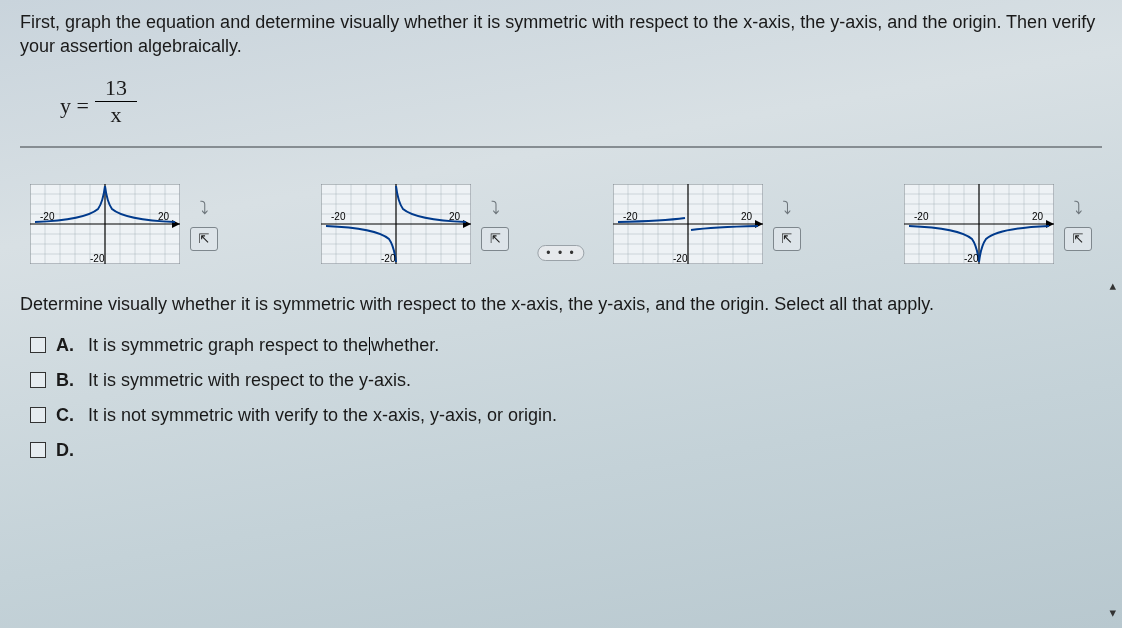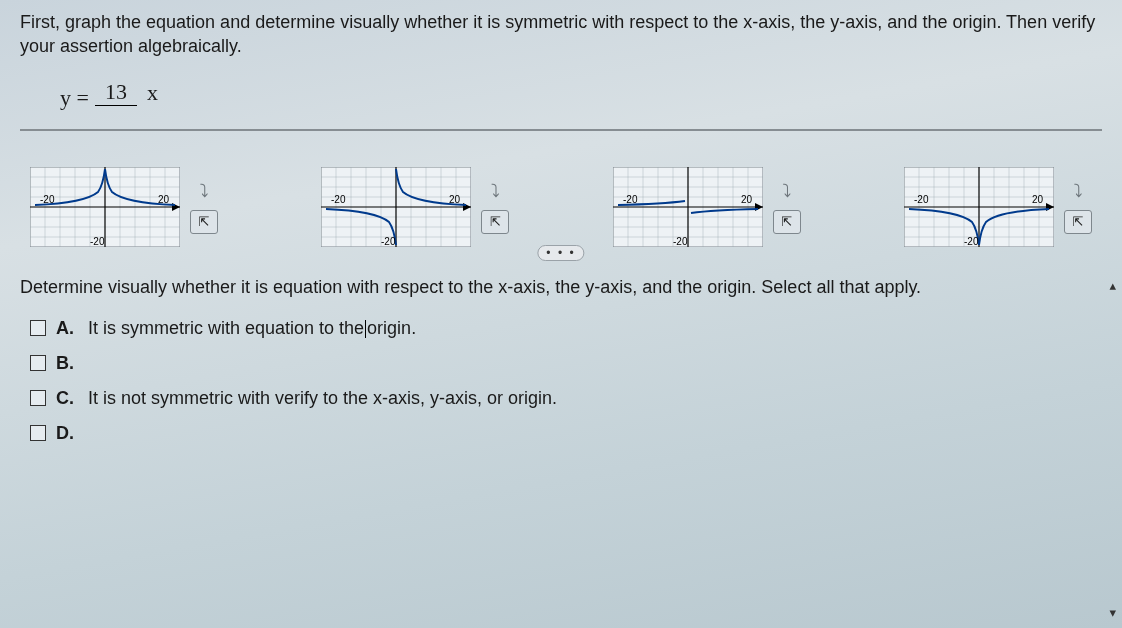--- a/index.html
+++ b/index.html
@@ -11,21 +11,21 @@
     height: 628px;
     overflow: hidden;
     color: #1a1a1a;
     padding: 10px 20px;
     position: relative;
   }
   .prompt { font-size: 18px; line-height: 1.35; margin-bottom: 16px; }
   .equation { margin: 12px 0 18px 40px; font-family: "Times New Roman", serif; font-size: 22px; }
   .eq-wrap { display: inline-flex; align-items: center; }
   .eq-var { margin-right: 6px; margin-top:10px;}
-  .frac { display: inline-flex; flex-direction: row; align-items: center; text-align: center; }
+  .frac { display: inline-flex; flex-direction: column; align-items: center; text-align: center; }
   .frac .num { border-bottom: 1.5px solid #000; padding: 0 10px; }
   .frac .den { padding: 0 10px; }
   hr.divider { border: none; border-top: 2px solid #868d92; margin: 18px 0 10px; }
   .ellipsis-pill {
     position: absolute; left: 50%; transform: translateX(-50%);
     top: 245px;
     background:#e6e9ec; border:1px solid #9aa2a8;
     border-radius:10px; padding:0 8px; font-size:12px; letter-spacing:2px;
     color:#333;
   }
@@ -196,33 +196,34 @@
       <text x="128" y="36" font-size="10" fill="#000">20</text>
       <text x="60" y="78" font-size="10" fill="#000">-20</text>
     </svg>
     <div class="zoom-stack">
       <div class="zoom-icon">⤵</div>
       <div class="popout-icon">⇱</div>
     </div>
   </div>
 </div>
 
-<div class="question2">Determine visually whether it is equation with respect to the x-axis, the y-axis, and the origin. Select all that apply.</div>
+<div class="question2">Determine visually whether it is symmetric with respect to the x-axis, the y-axis, and the origin. Select all that apply.</div>
 
 <div class="options">
   <div class="opt">
     <div class="cb"></div>
     <span class="letter">A.</span>
     <span>
-      <span>It is symmetric with equation to the</span><span class="cursor"></span><span>origin.</span>
+      <span>It is symmetric graph respect to the</span><span class="cursor"></span><span>whether.</span>
     </span>
   </div>
   <div class="opt">
     <div class="cb"></div>
     <span class="letter">B.</span>
+    <span>It is symmetric with respect to the y-axis.</span>
   </div>
   <div class="opt">
     <div class="cb"></div>
     <span class="letter">C.</span>
     <span>It is not symmetric with verify to the x-axis, y-axis, or origin.</span>
   </div>
   <div class="opt">
     <div class="cb"></div>
     <span class="letter">D.</span>
   </div>

